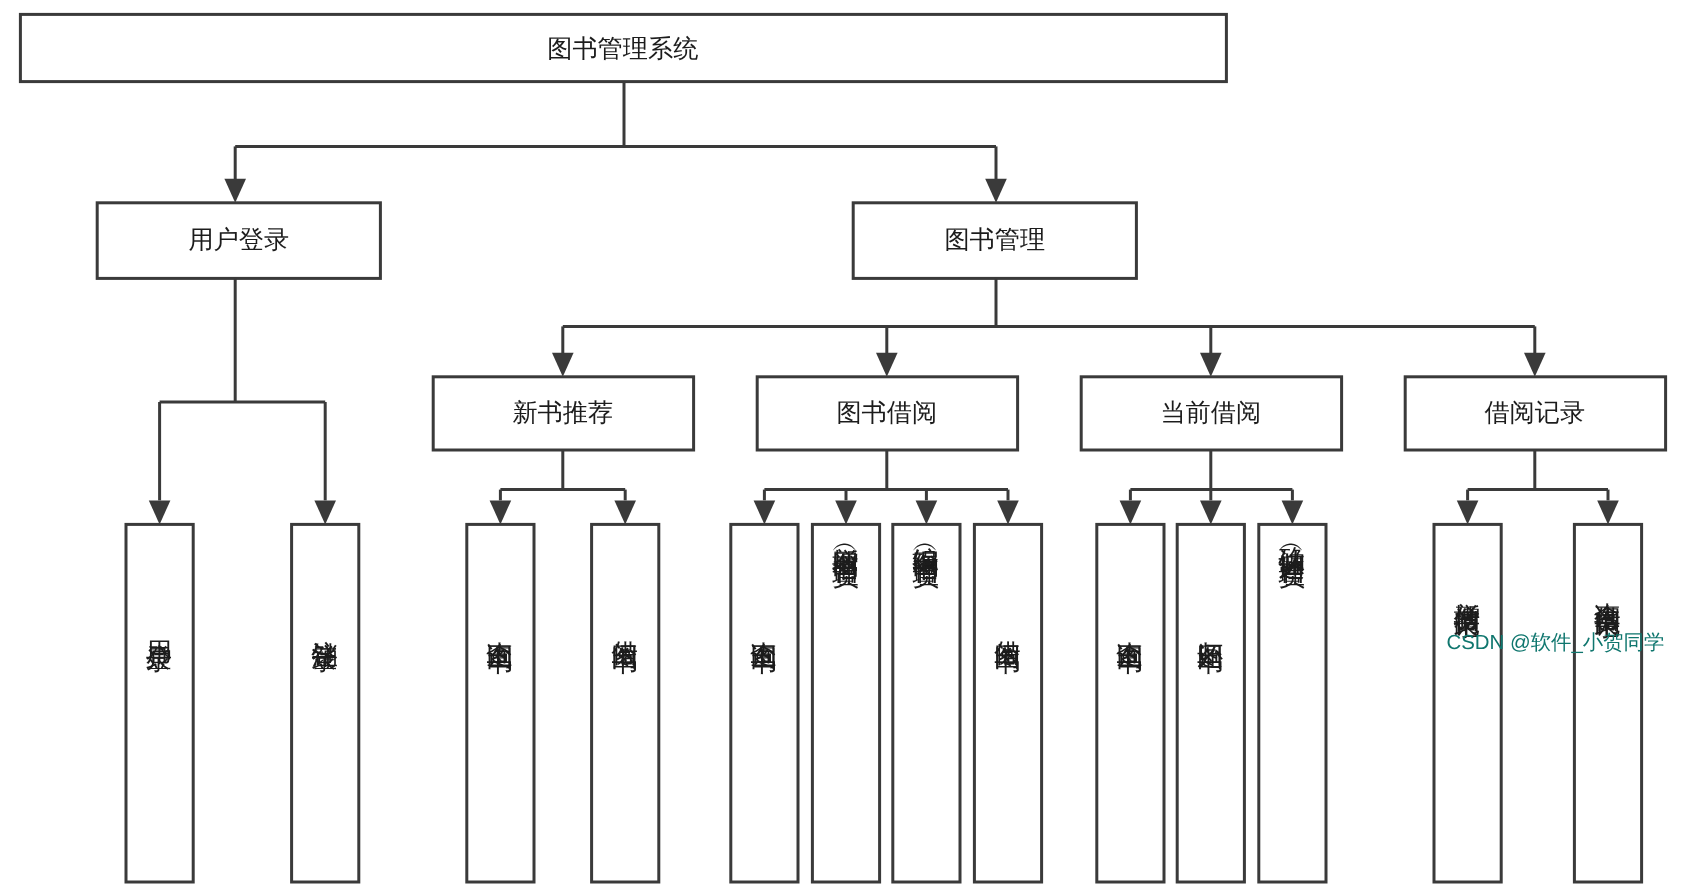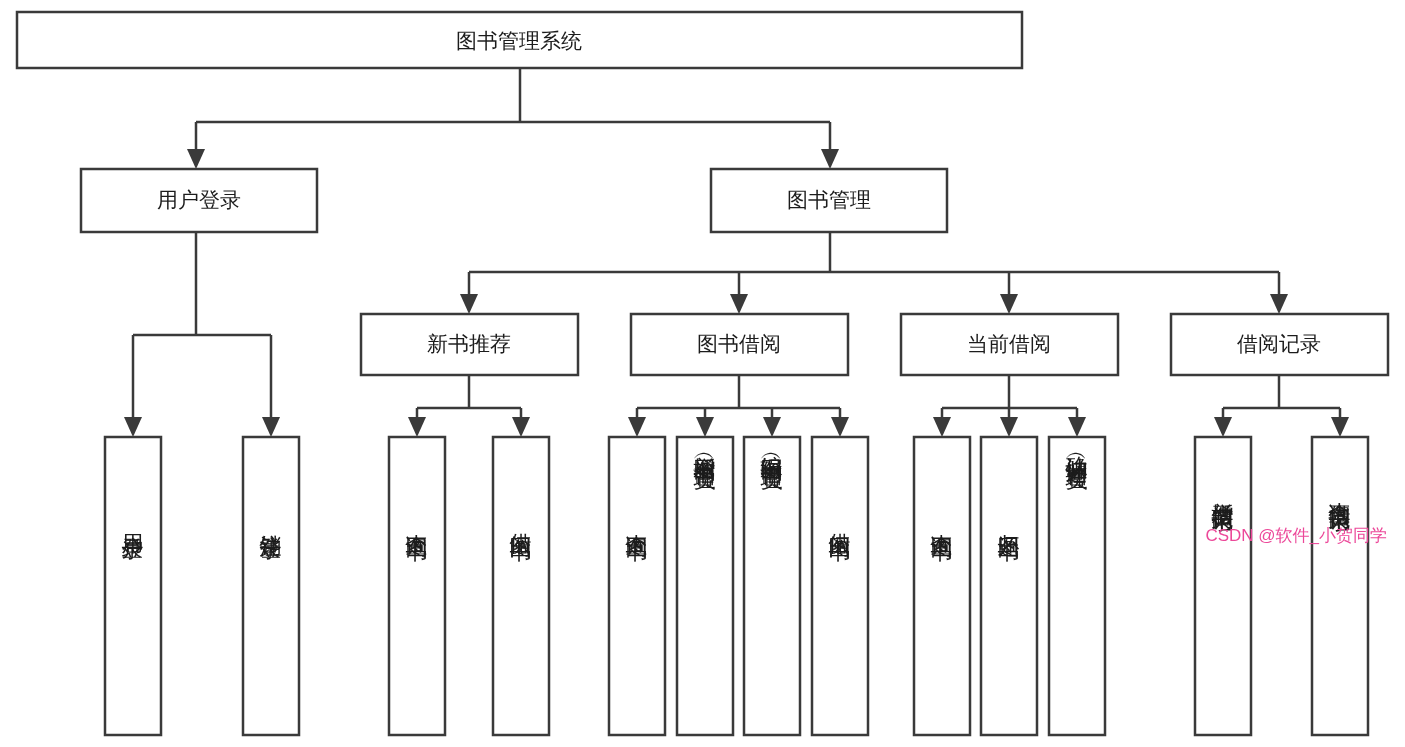--- a/index.html
+++ b/index.html
@@ -56,21 +56,21 @@
     writing-mode: vertical-rl;
     text-orientation: upright;
     letter-spacing: 2px;
   }
   .watermark {
     position: absolute;
     right: 18px;
     bottom: 6px;
     font-family: "Liberation Sans", "DejaVu Sans", sans-serif;
     font-size: 17px;
-    color: #ec4899;
+    color: #0f766e;
     white-space: nowrap;
     user-select: none;
   }
 </style>
 </head>
 <body>
 
 <div id="diagram-root">
 
   <svg id="diagram-svg" viewBox="0 0 1405 747" xmlns="http://www.w3.org/2000/svg">

